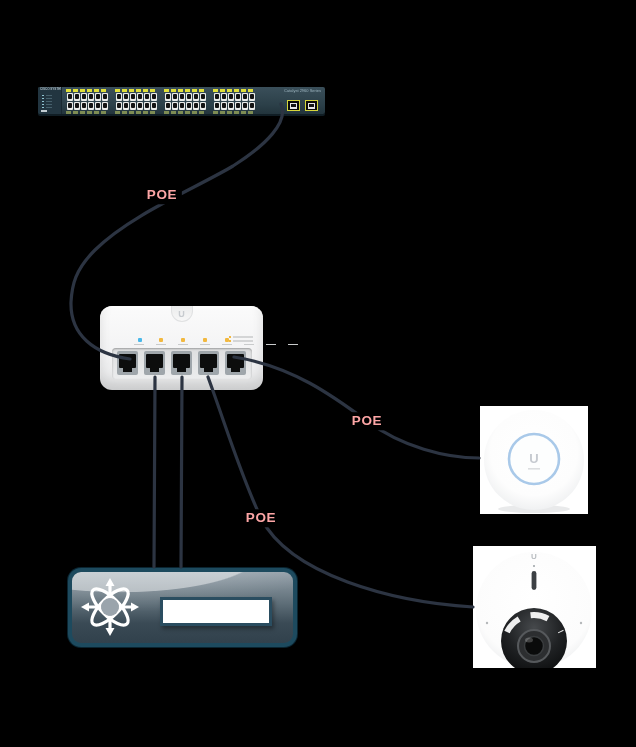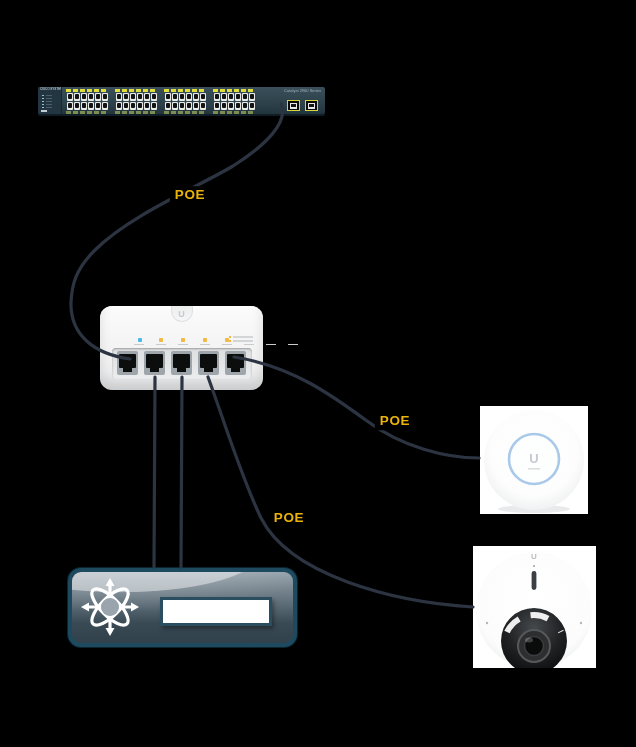--- a/index.html
+++ b/index.html
@@ -5,22 +5,22 @@
   html,body{margin:0;padding:0;background:#000;}
   #stage{position:relative;width:636px;height:747px;background:#000;overflow:hidden;
          font-family:"Liberation Sans",sans-serif;}
   #stage *{box-sizing:border-box;}
 
   
   #cables{position:absolute;left:0;top:0;z-index:5;pointer-events:none;}
 
   
   .poe{position:absolute;transform:translate(-50%,-50%);z-index:6;background:#000;
-       color:#eab308;font-weight:bold;font-size:13.5px;letter-spacing:.6px;
-       padding:2px 5px;line-height:1;margin-left:28px;}
+       color:#fca5a5;font-weight:bold;font-size:13.5px;letter-spacing:.6px;
+       padding:2px 5px;line-height:1;}
 
   
   .cisco{position:absolute;left:38px;top:87px;width:287px;height:27px;z-index:2;
          background:linear-gradient(180deg,#3a4f5a,#2c4049 65%,#22343c);
          border-radius:2px;box-shadow:0 2px 0 #101d24,0 3px 5px rgba(0,0,0,.6);}
   .cpanel{position:absolute;left:0;top:0;bottom:0;width:24px;background:#223540;
           border-right:1px solid #182830;border-radius:2px 0 0 2px;overflow:hidden;}
   .cbrand{font-size:3px;line-height:3px;color:#d5e4ea;padding:1px 0 0 2px;white-space:nowrap;}
   .cleds{position:absolute;left:4px;top:8px;width:2px;height:14px;
          background:repeating-linear-gradient(180deg,#8fc3d1 0 1px,transparent 1px 3px);}

